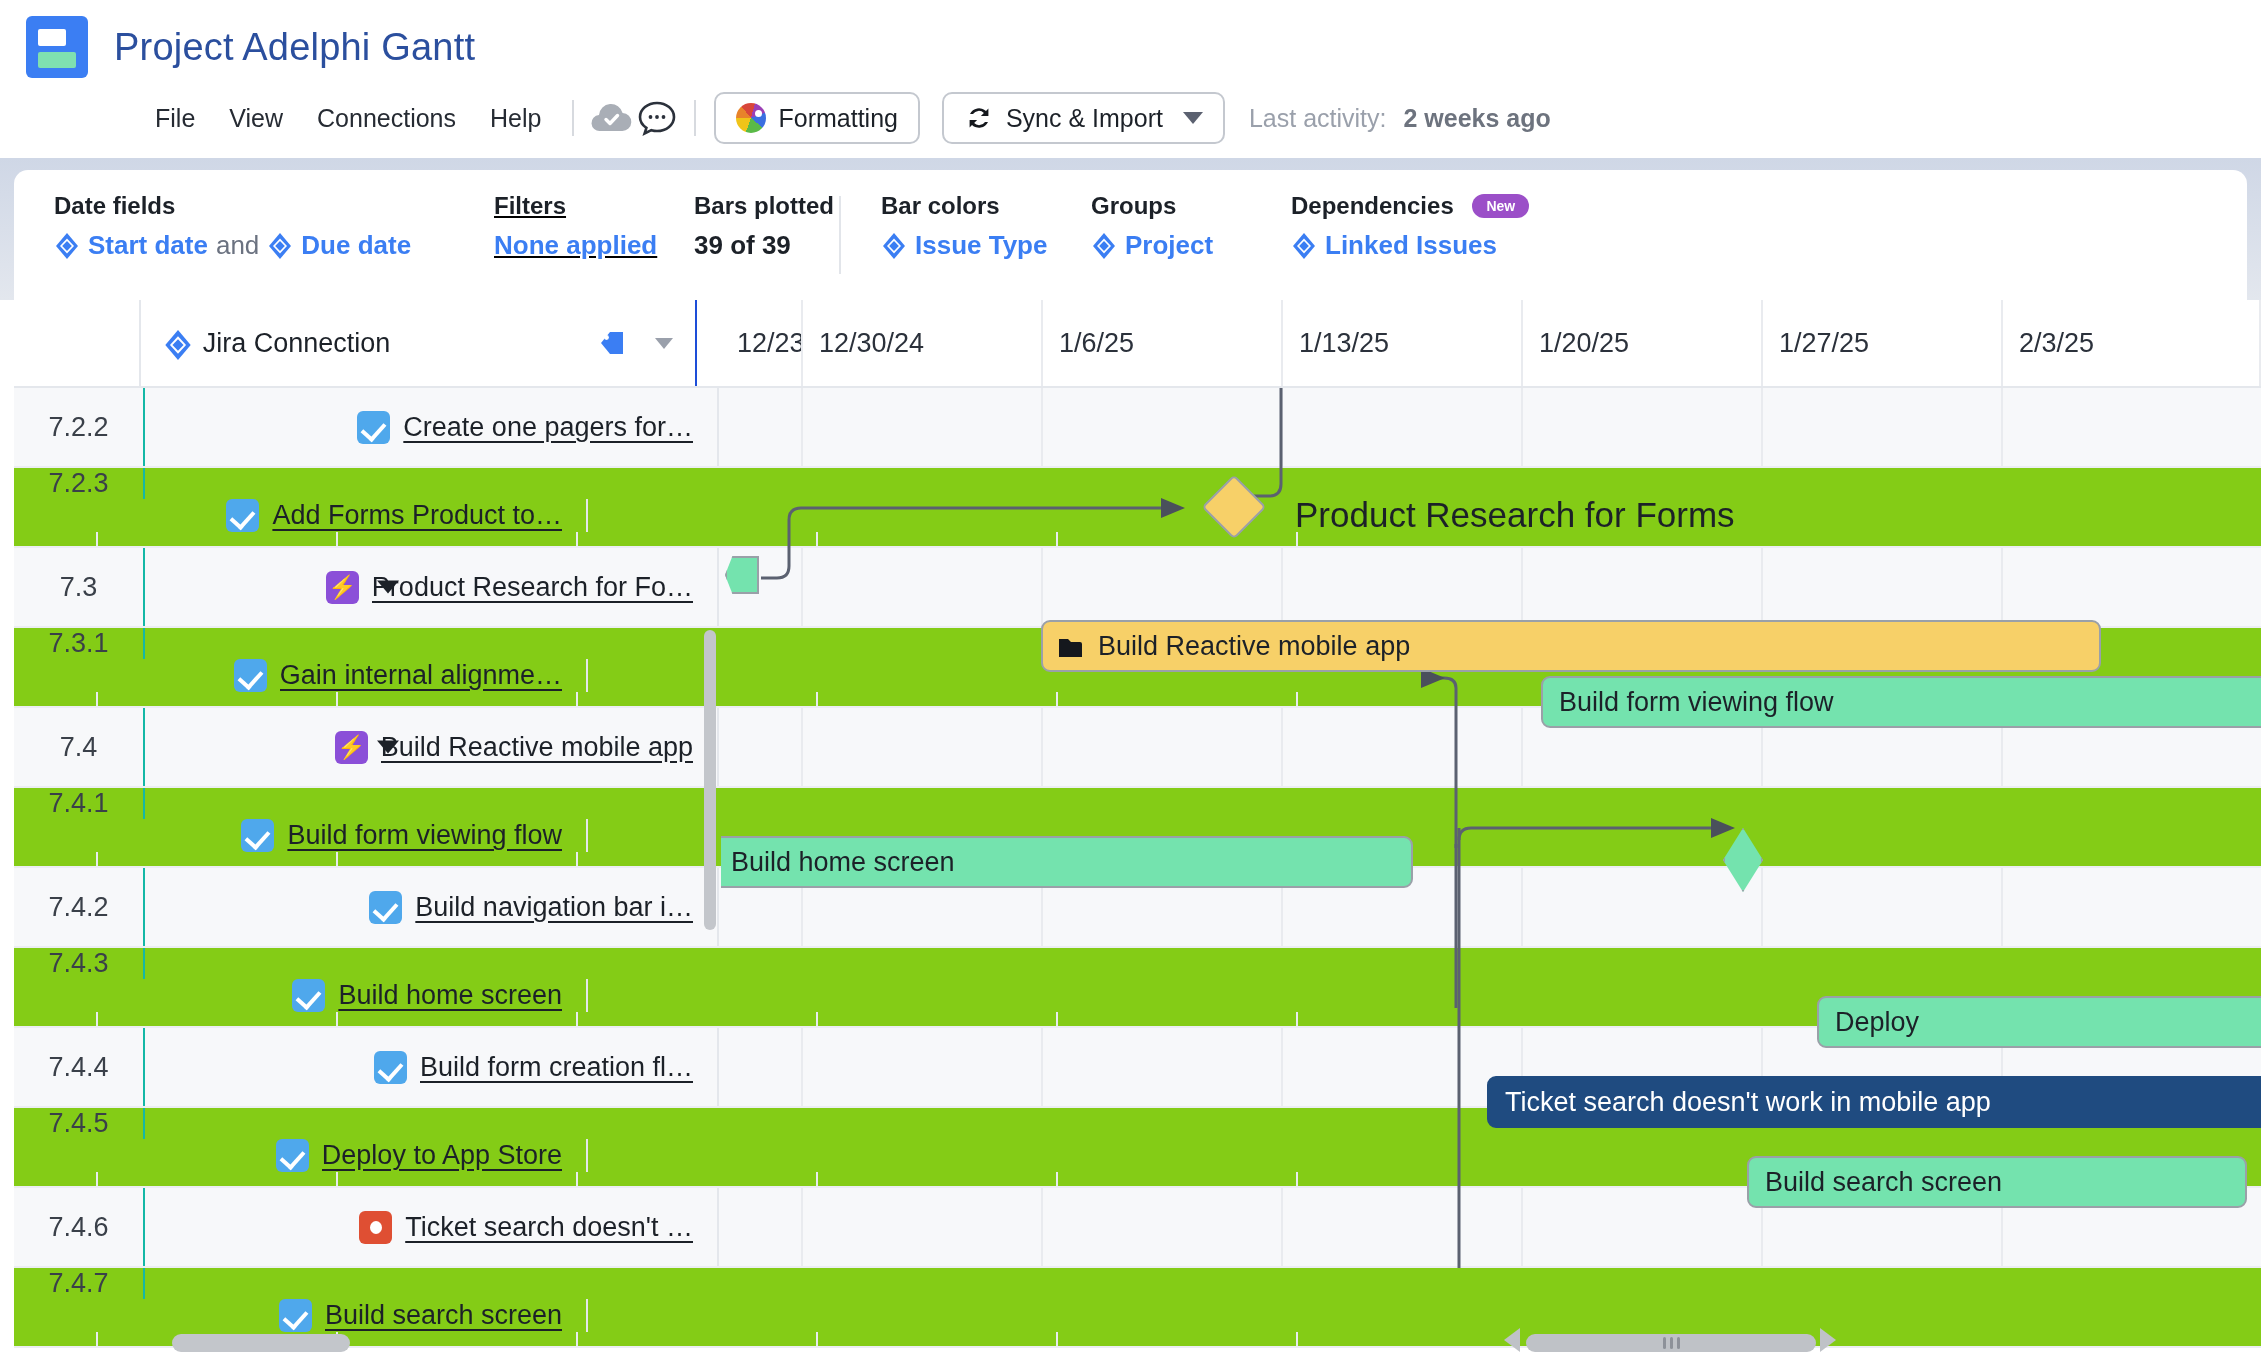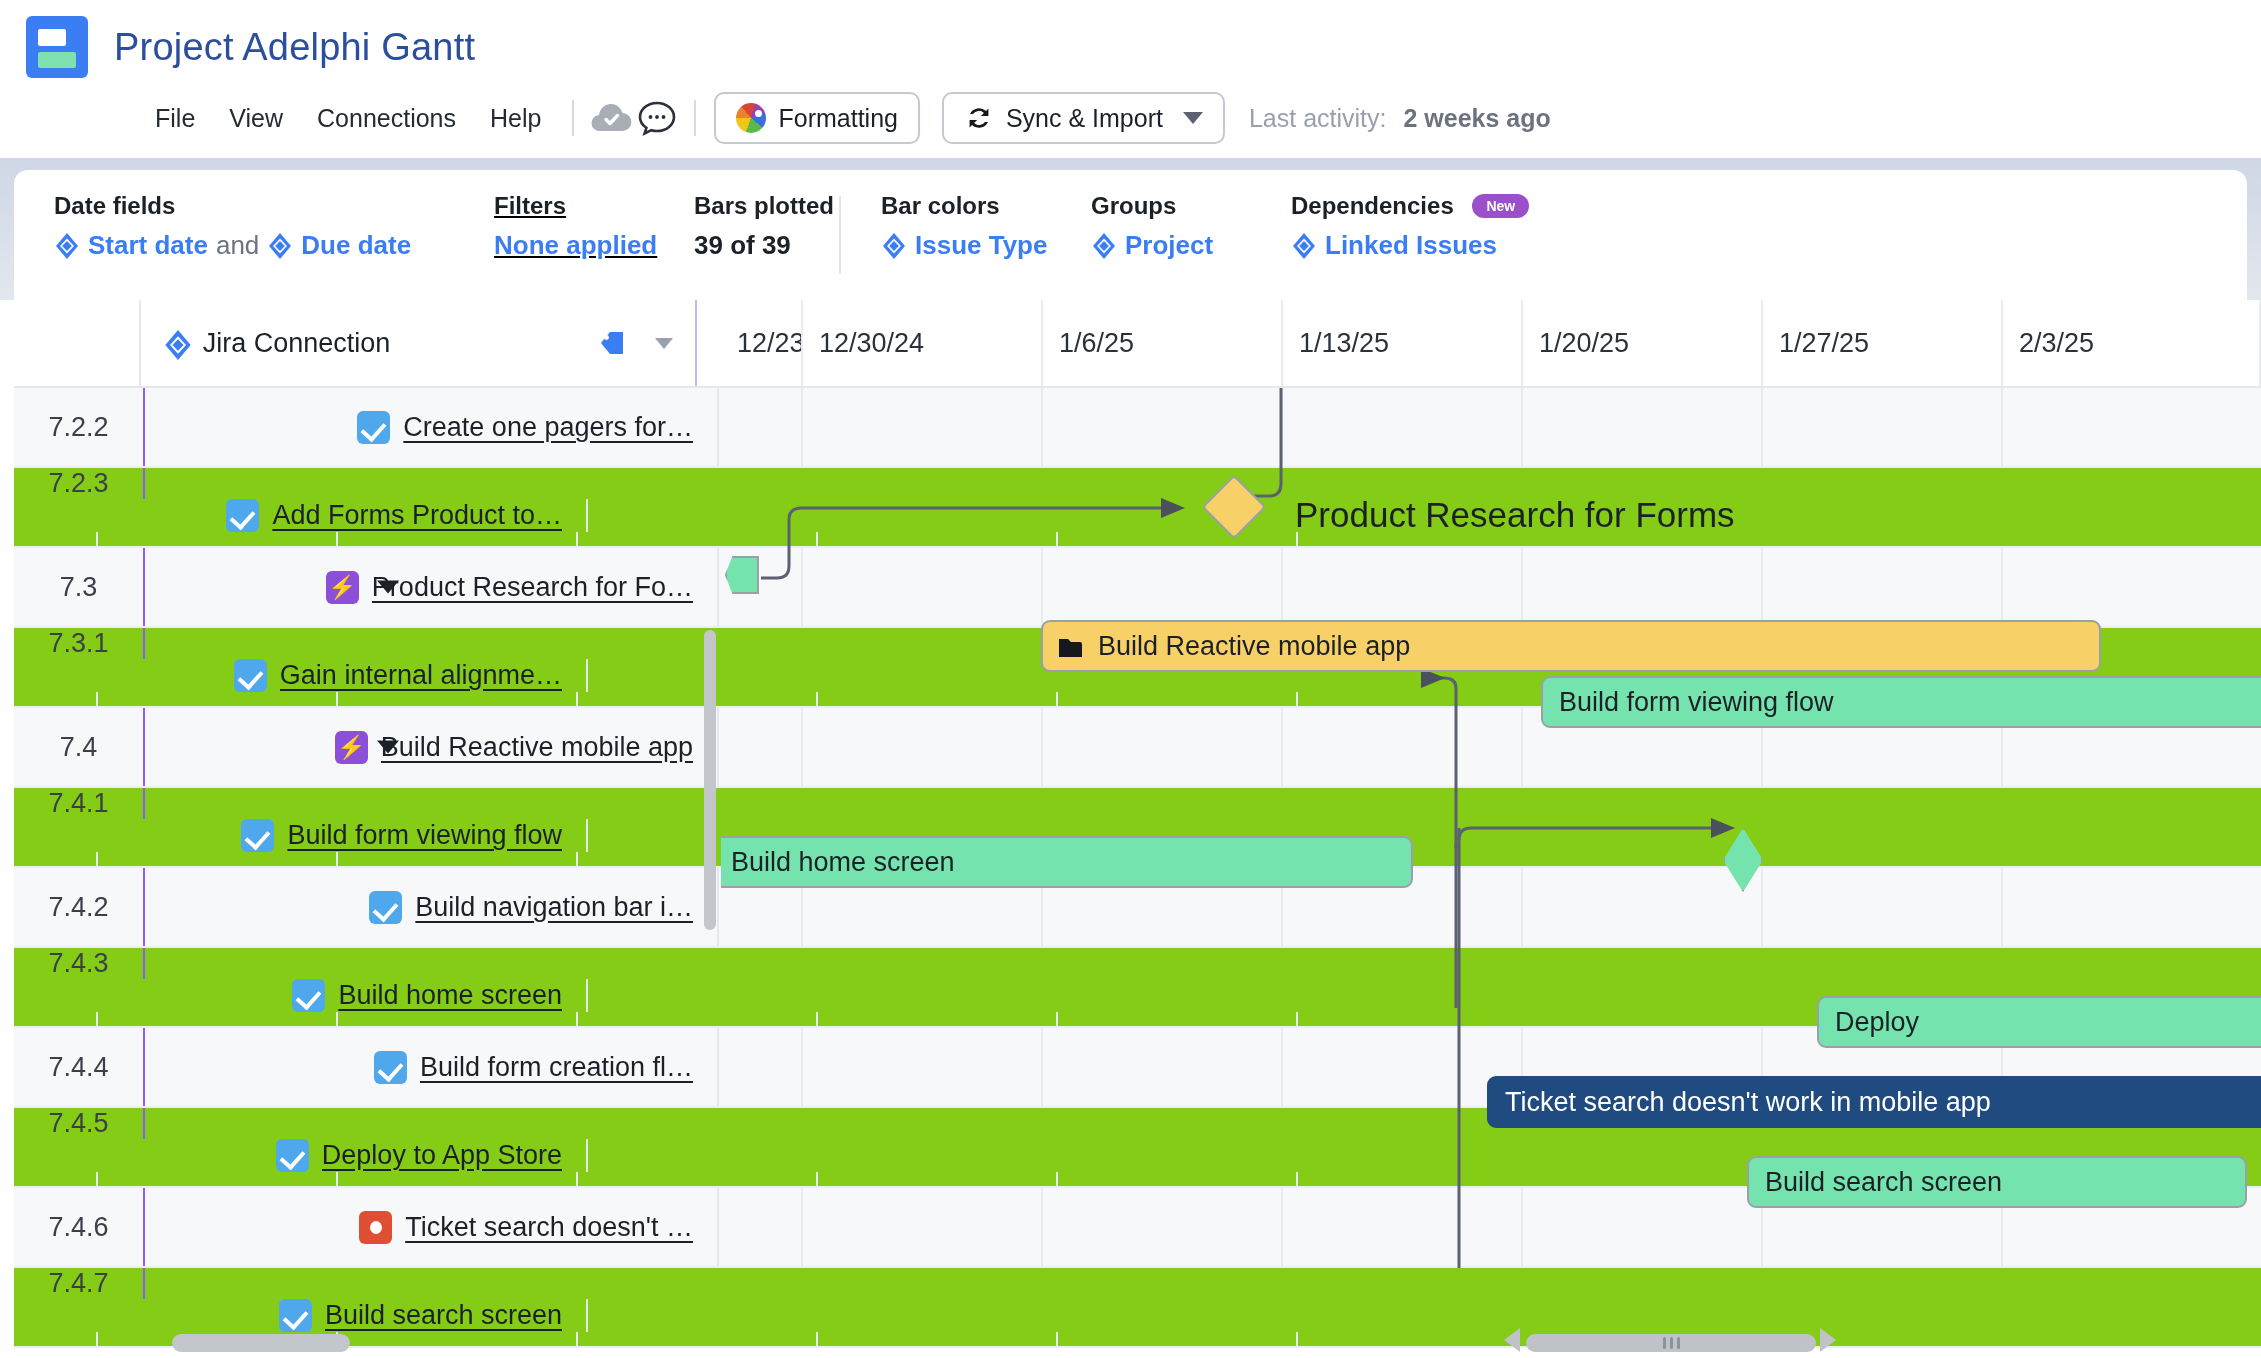--- a/index.html
+++ b/index.html
@@ -98,21 +98,21 @@
     position: absolute; top: 300px; left: 14px; width: 2247px; height: 1058px;
     background: #fff; overflow: hidden;
   }
   .hdr-row {
     position: absolute; top: 0; left: 0; width: 2247px; height: 88px;
     background: #fff; border-bottom: 2px solid #e4e7ec;
     display: flex; align-items: stretch;
   }
   .hdr-idx { width: 131px; border-right: 2px solid #e4e7ec; }
   .hdr-name {
-    width: 574px; border-right: 2px solid #c4b5fd; display: flex; align-items: center;
+    width: 574px; border-right: 2px solid #1d4ed8; display: flex; align-items: center;
     padding: 0 22px; gap: 14px;
   }
   .hdr-name-txt { font-size: 27px; color: #1c2128; flex: 1; }
   .tag-ico { width: 30px; height: 30px; flex:none; }
   .caret-sm {
     width:0;height:0;border-left:9px solid transparent;border-right:9px solid transparent;
     border-top:11px solid #9aa0ab; margin-left: 14px;
   }
   .hdr-dates { flex: 1; display: flex; position: relative; }
   .dcell {
@@ -120,21 +120,21 @@
     padding-left: 16px; font-size: 27px; color: #2b313b; overflow: hidden; white-space: nowrap;
   }
 
   .body-row {
     position: absolute; left: 0; width: 2247px; height: 80px;
     display: flex; align-items: stretch; border-bottom: 2px solid #eceef2;
   }
   .row-alt { background: #f7f8fa; }
   .row-white { background: #84cc16; flex-direction: column; }
   .c-idx {
-    width: 131px; border-right: 2px solid #8b5cf6; display: flex; align-items: center;
+    width: 131px; border-right: 2px solid #14b8a6; display: flex; align-items: center;
     justify-content: center; font-size: 27px; color: #3a4049;
   }
   .c-name {
     width: 574px; border-right: 2px solid #e4e7ec; display: flex; align-items: center;
     justify-content: flex-end; padding-right: 24px; gap: 13px; position: relative;
   }
   .disc {
     position:absolute; left: 232px; top: 50%; transform: translateY(-50%);
     width:0;height:0;border-left:11px solid transparent;border-right:11px solid transparent;
     border-top:13px solid #1c2128;

